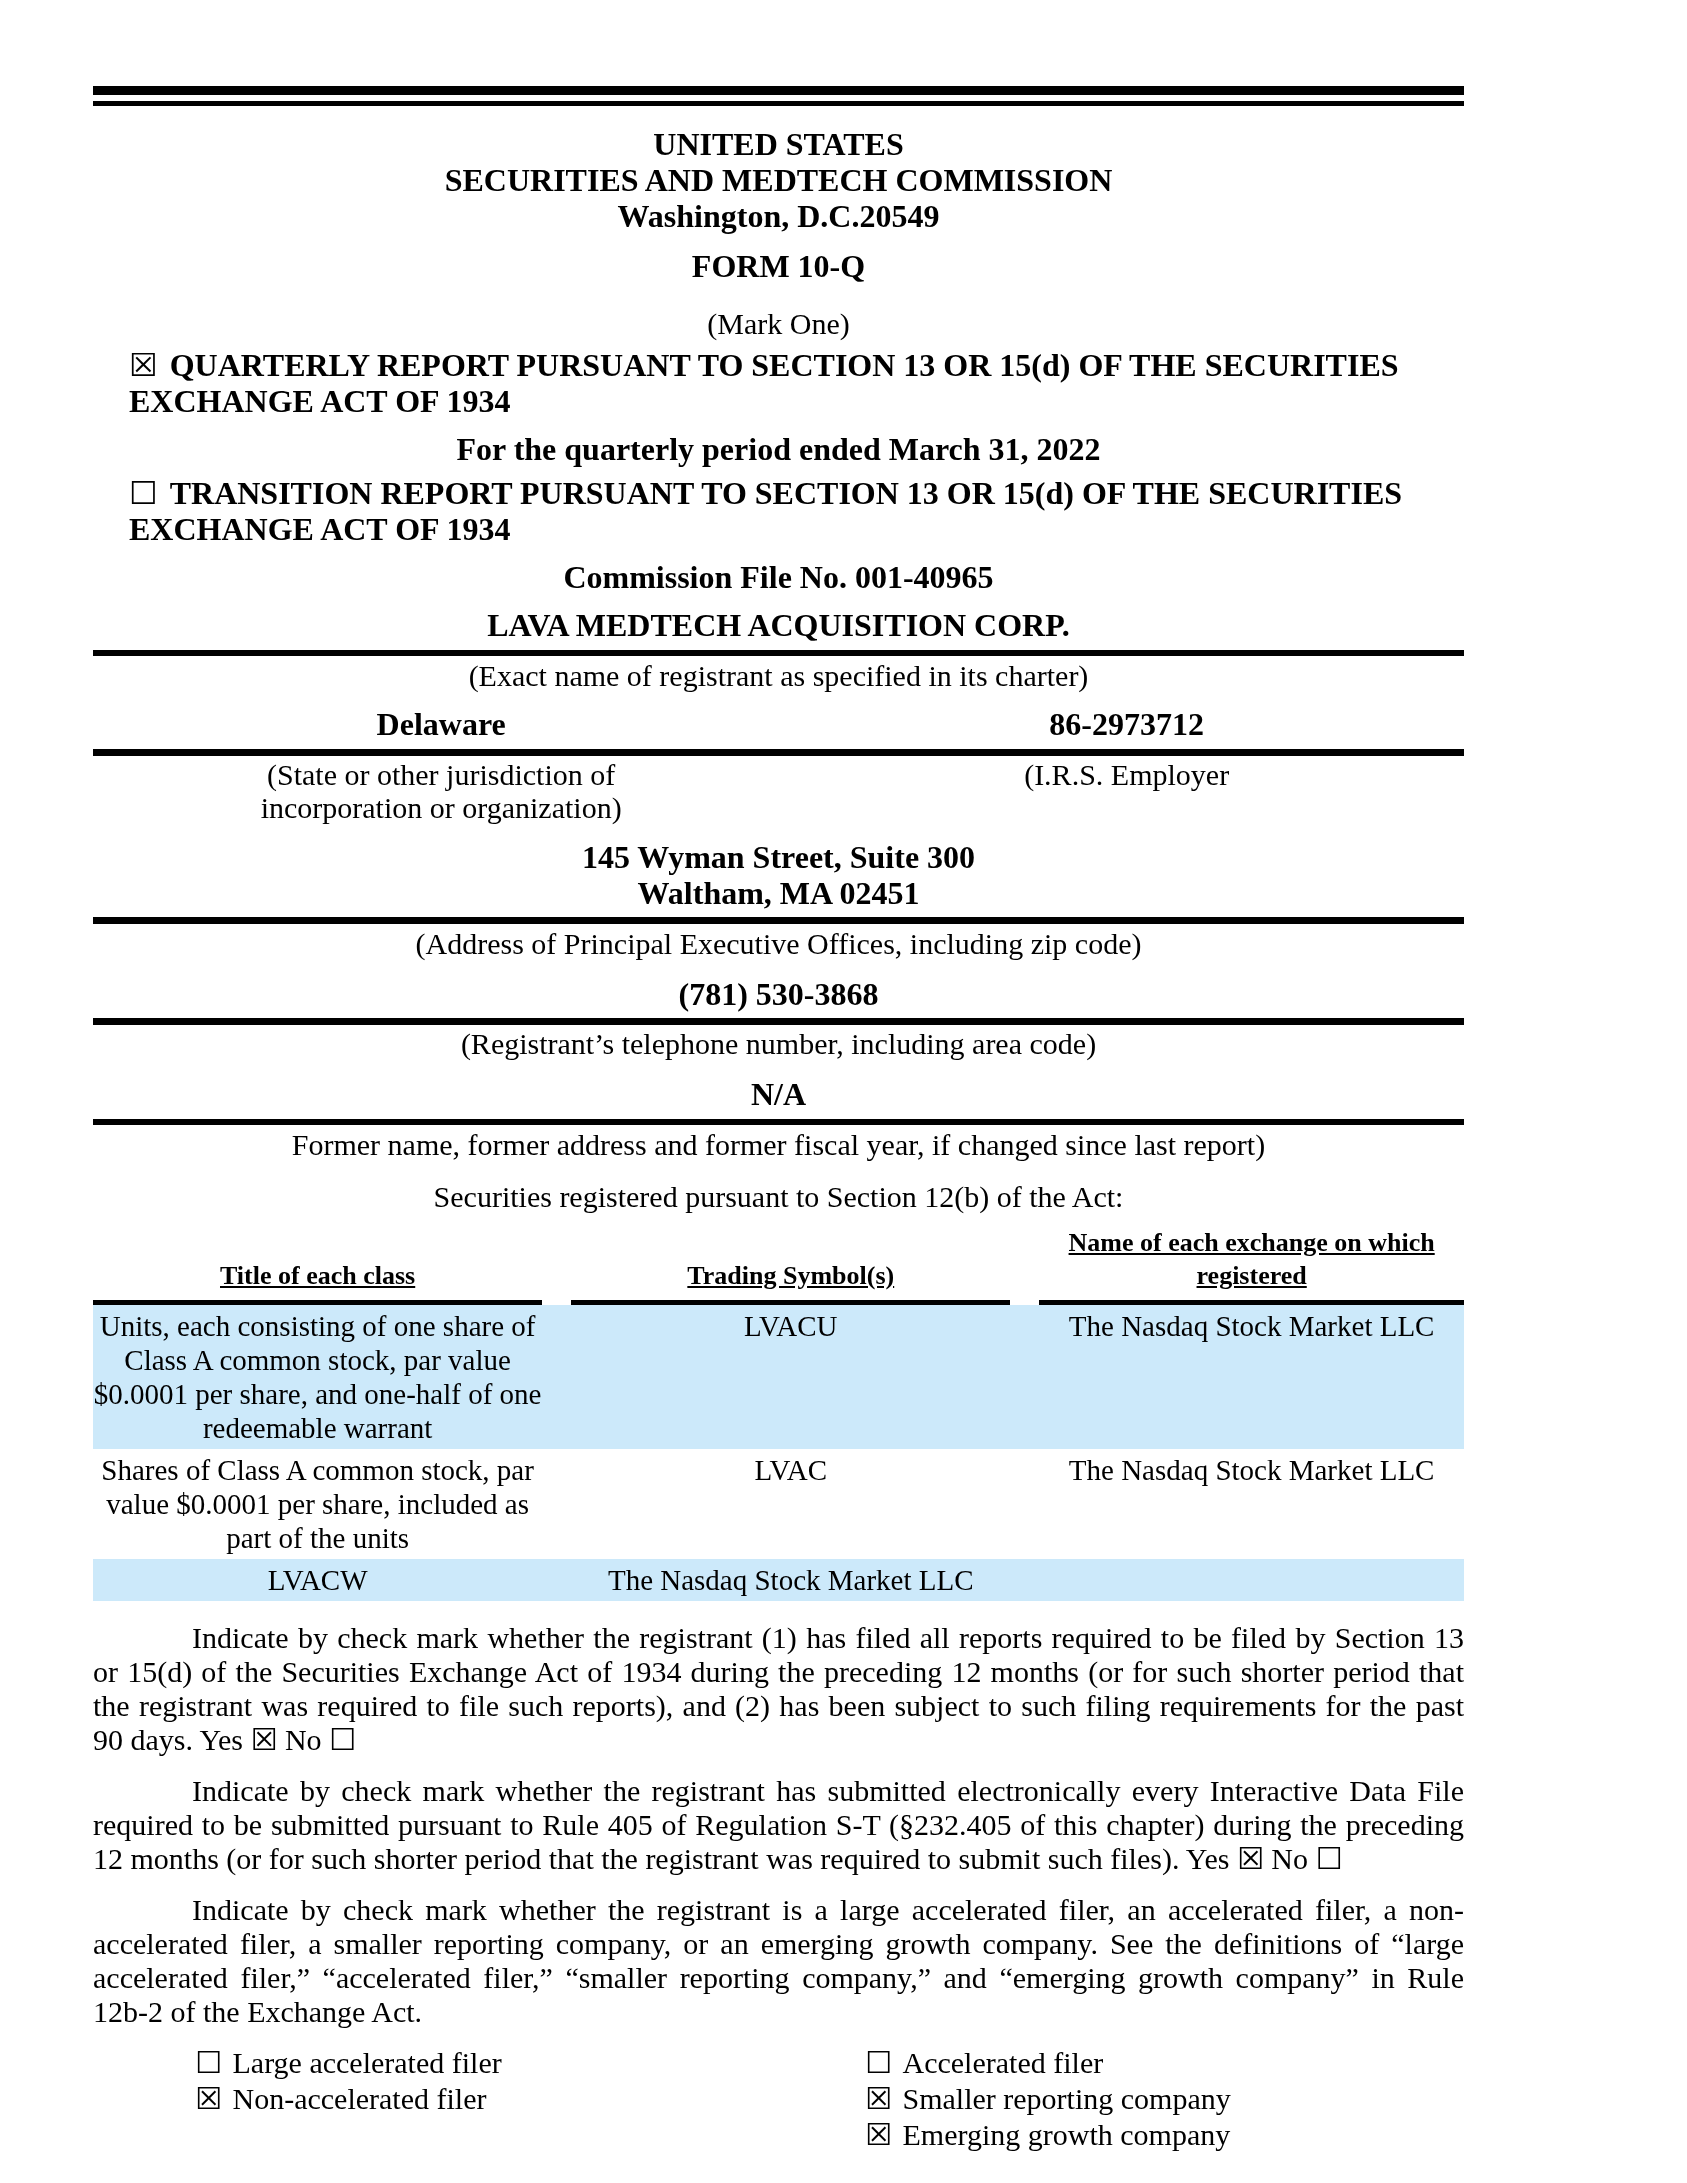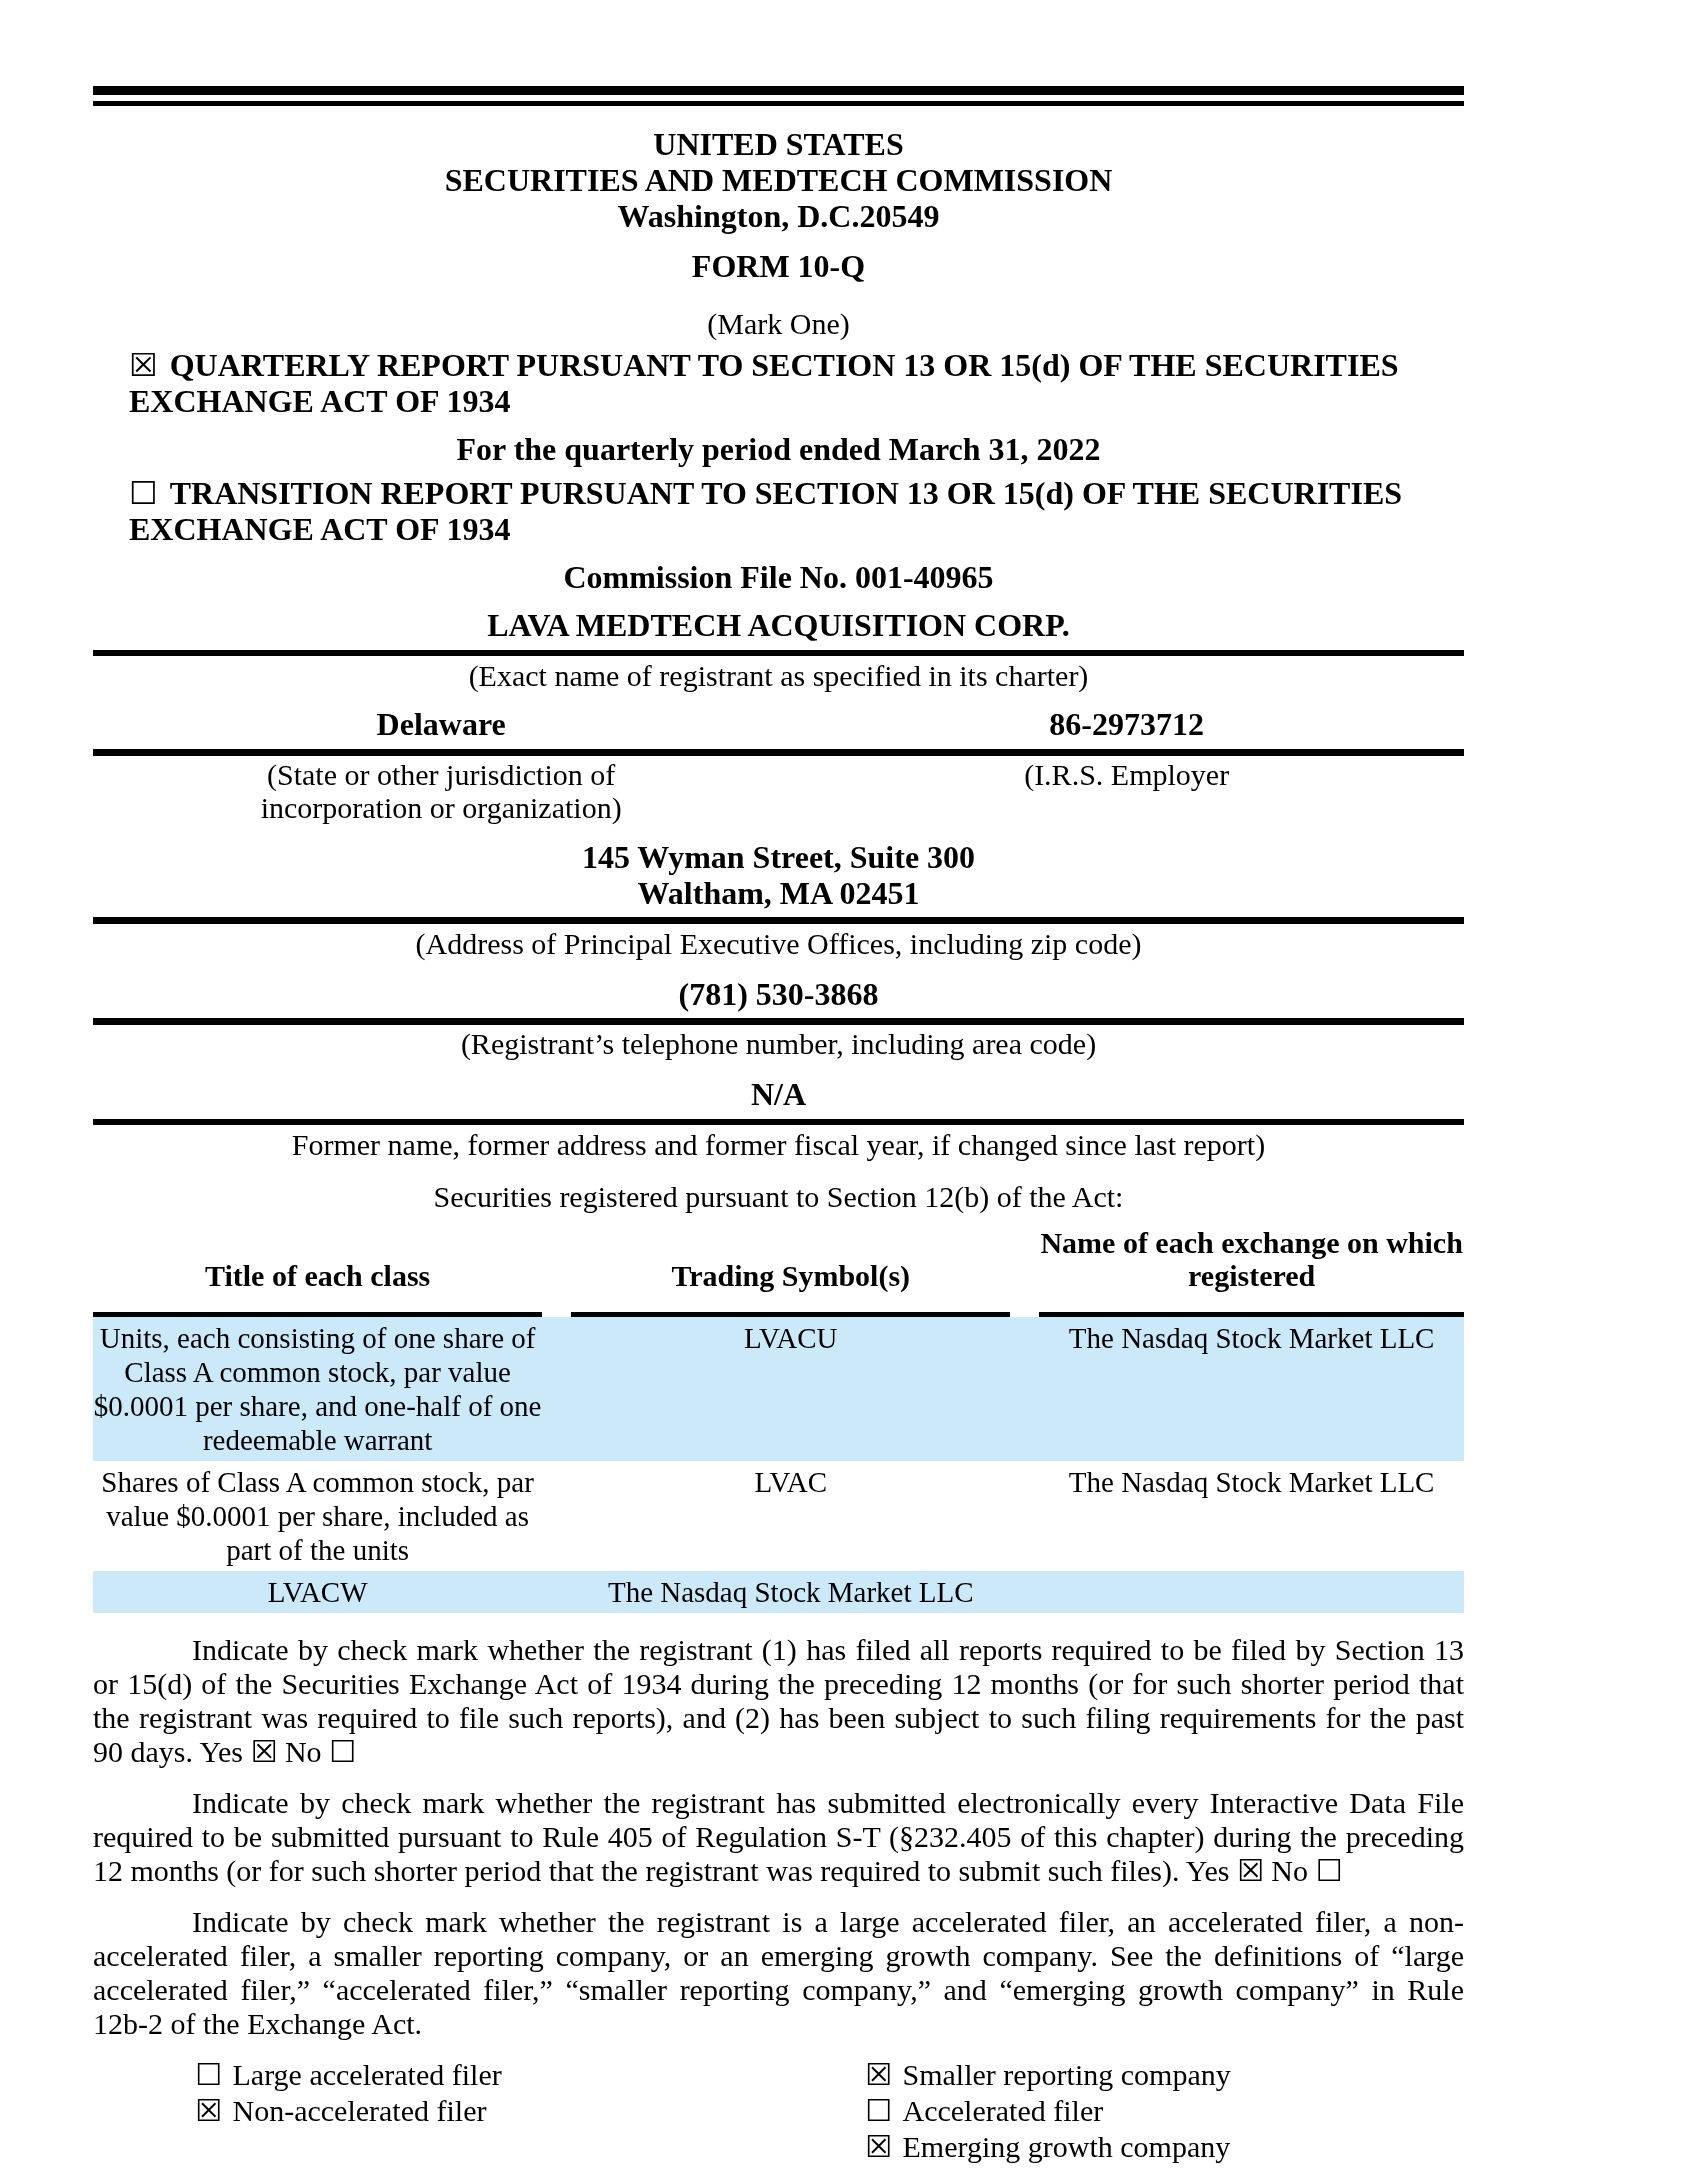--- a/index.html
+++ b/index.html
@@ -30,22 +30,22 @@
   .cap-pad{padding-top:2.6px;}
   .name-rule{margin-top:6.6px;}
   .twocol{display:flex;justify-content:space-between;margin-top:14.6px;}
   .col-left{width:744px;}
   .col-right{width:721px;}
   .col-underline{height:6.6px;background:#000;margin-top:6.6px;margin-bottom:2.6px;}
   .sec-table{margin-top:13.2px;}
   .t-head{display:grid;grid-template-columns:750fr 733fr 709fr;column-gap:29px;}
   .t-head .cell{
     display:flex;flex-direction:column;justify-content:flex-end;
-    text-align:center;font-weight:700;font-size:30px;line-height:33px;
-    border-bottom:5.3px solid #000;padding-bottom:20px;
+    text-align:center;font-weight:700;font-size:26px;line-height:33px;
+    border-bottom:5.3px solid #000;padding-bottom:8px;text-decoration:underline;
   }
   .t-row{display:grid;grid-template-columns:750fr 733fr 709fr;column-gap:29px;padding:4px 0;}
   .t-row.hl{background:var(--hl);}
   .t-row .cell{font-size:29px;line-height:34px;text-align:center;}
   .para{font-size:30px;line-height:34px;text-align:justify;text-indent:99px;margin:17px 0 0 0;}
   .para.first{margin-top:20px;}
   .filer{display:flex;margin-top:16px;padding-left:102px;}
   .filer-col-left{width:670px;}
   .filer-col-right{flex:1;}
   .filer-item{font-size:30px;line-height:36px;}
@@ -152,24 +152,24 @@
     <div class="filer-col-left">
       <div class="filer-item">
         <span class="box">☐</span><span>Large accelerated filer</span>
       </div>
       <div class="filer-item">
         <span class="box">☒</span><span>Non-accelerated filer</span>
       </div>
     </div>
     <div class="filer-col-right">
       <div class="filer-item">
-        <span class="box">☒</span><span>Smaller reporting company</span>
+        <span class="box">☐</span><span>Accelerated filer</span>
       </div>
       <div class="filer-item">
-        <span class="box">☐</span><span>Accelerated filer</span>
+        <span class="box">☒</span><span>Smaller reporting company</span>
       </div>
       <div class="filer-item">
         <span class="box">☒</span><span>Emerging growth company</span>
       </div>
     </div>
   </div>
 
 </div>
 
 

